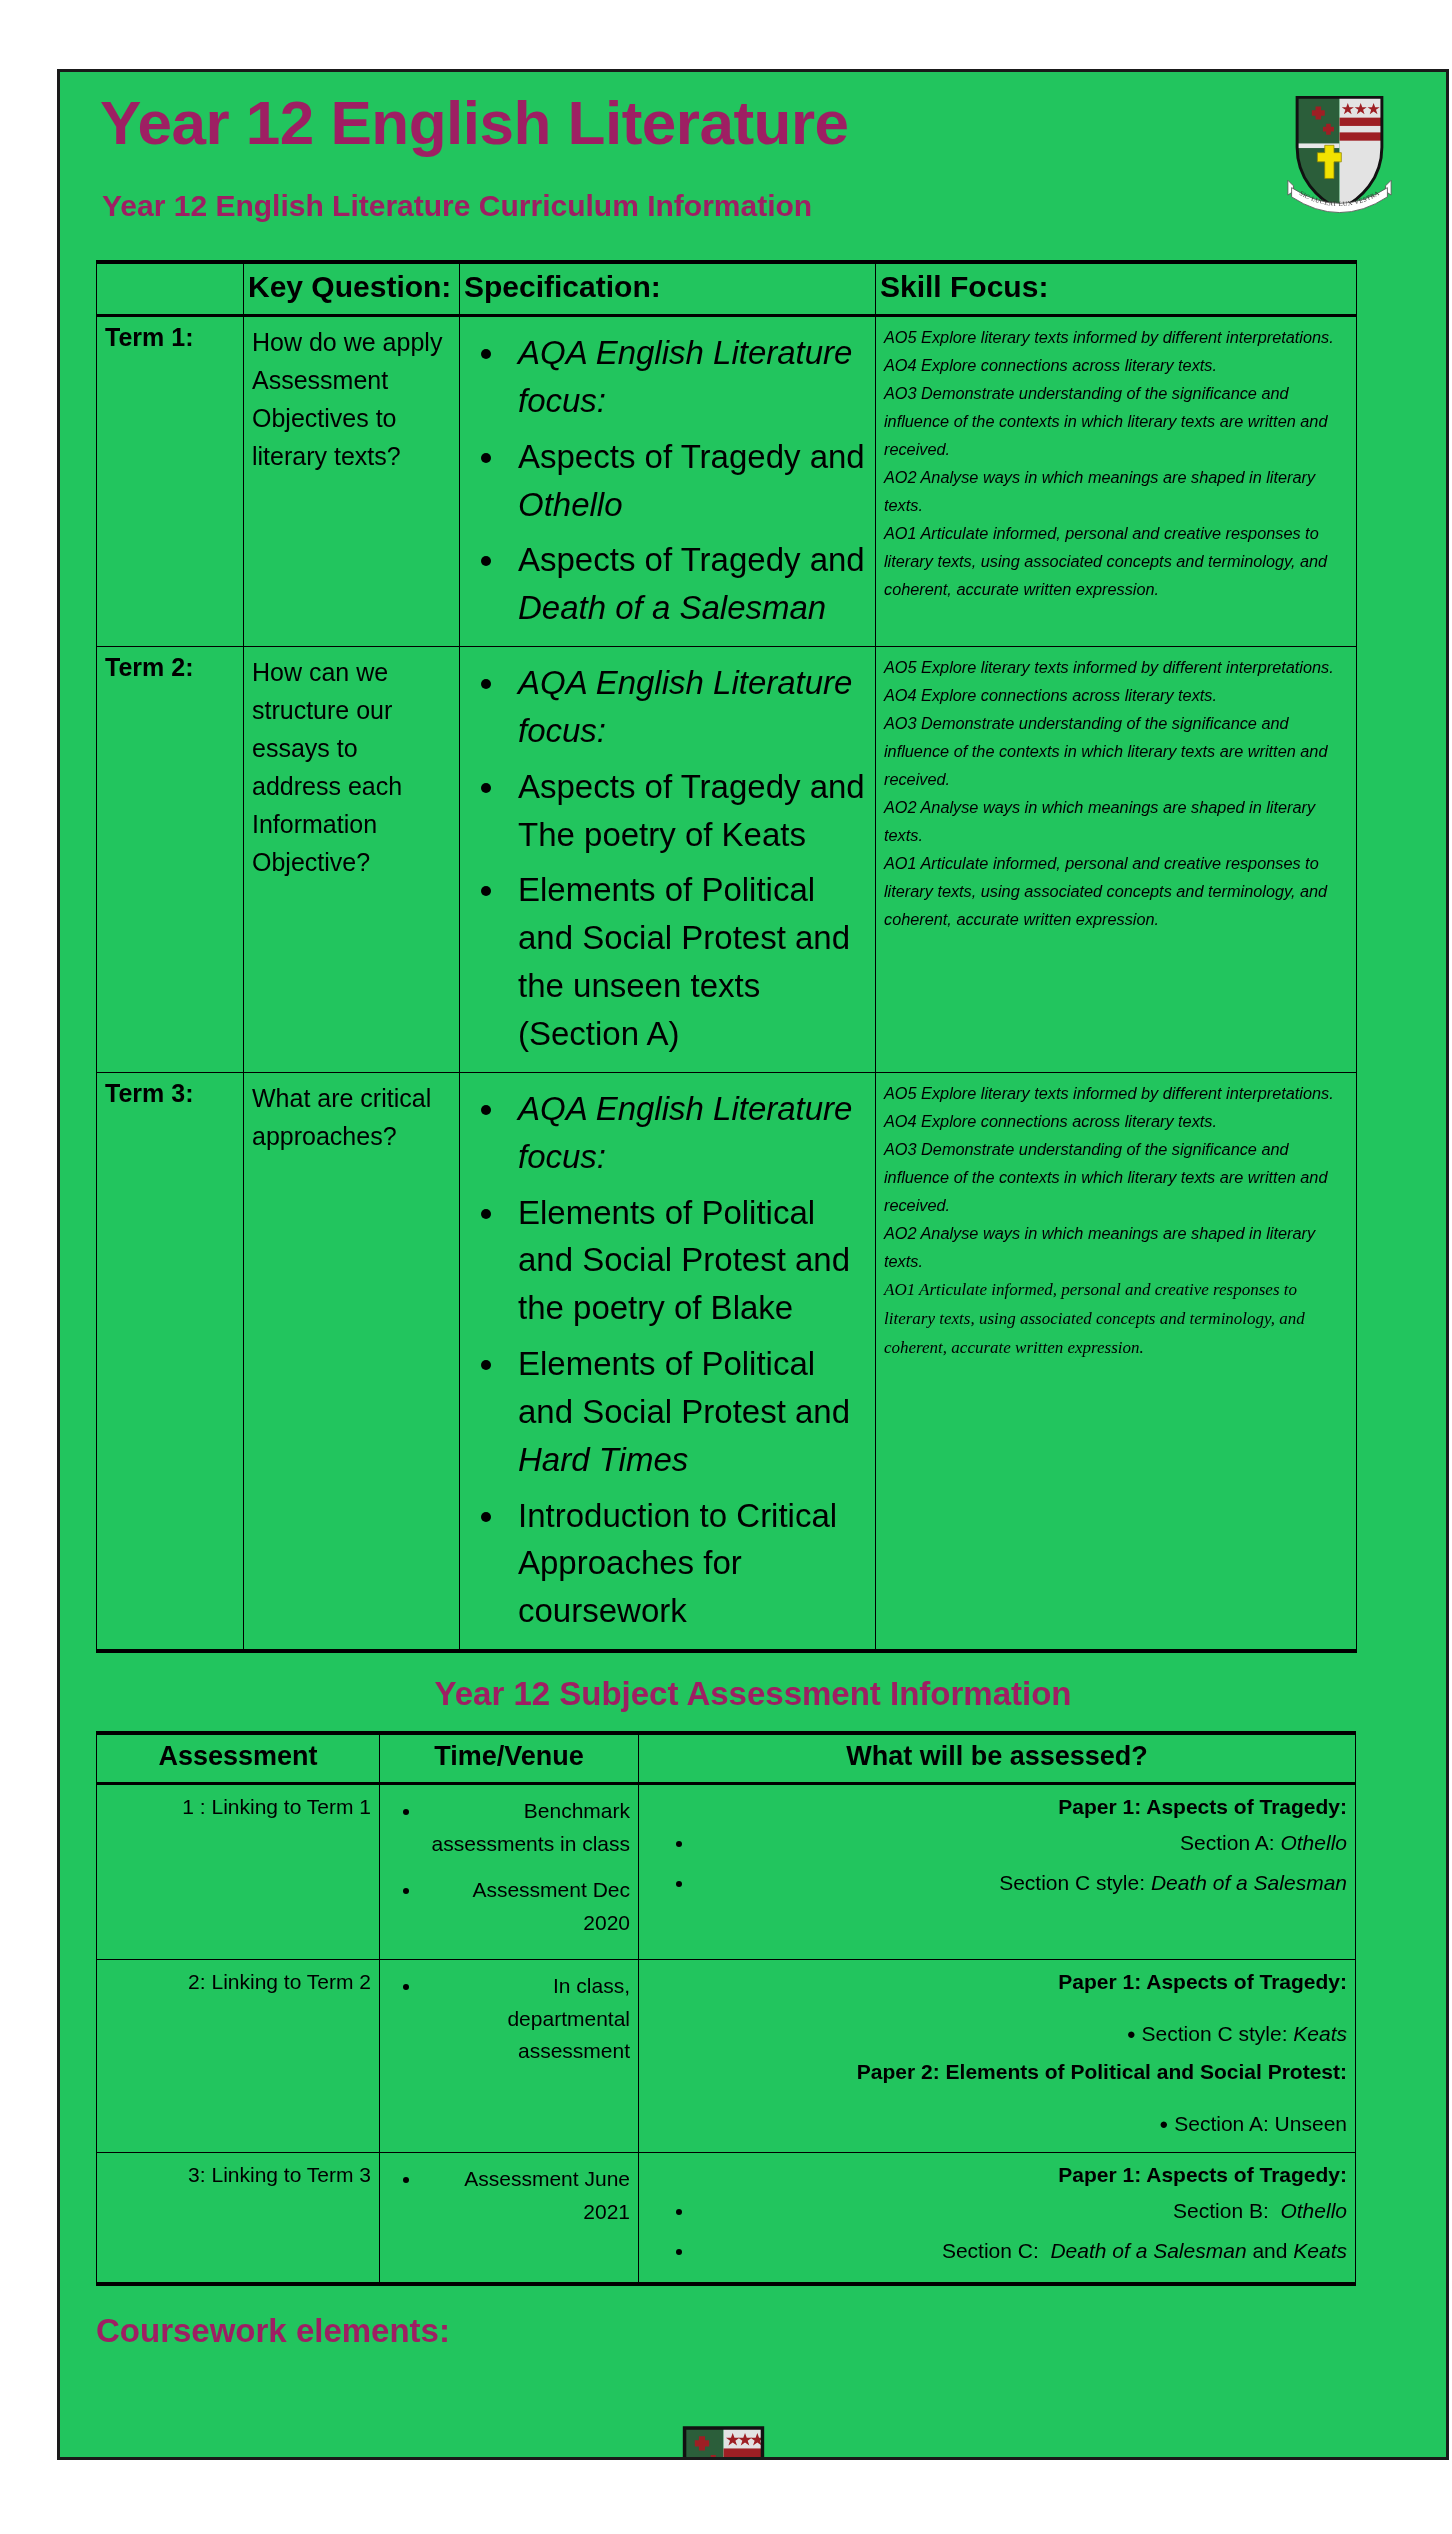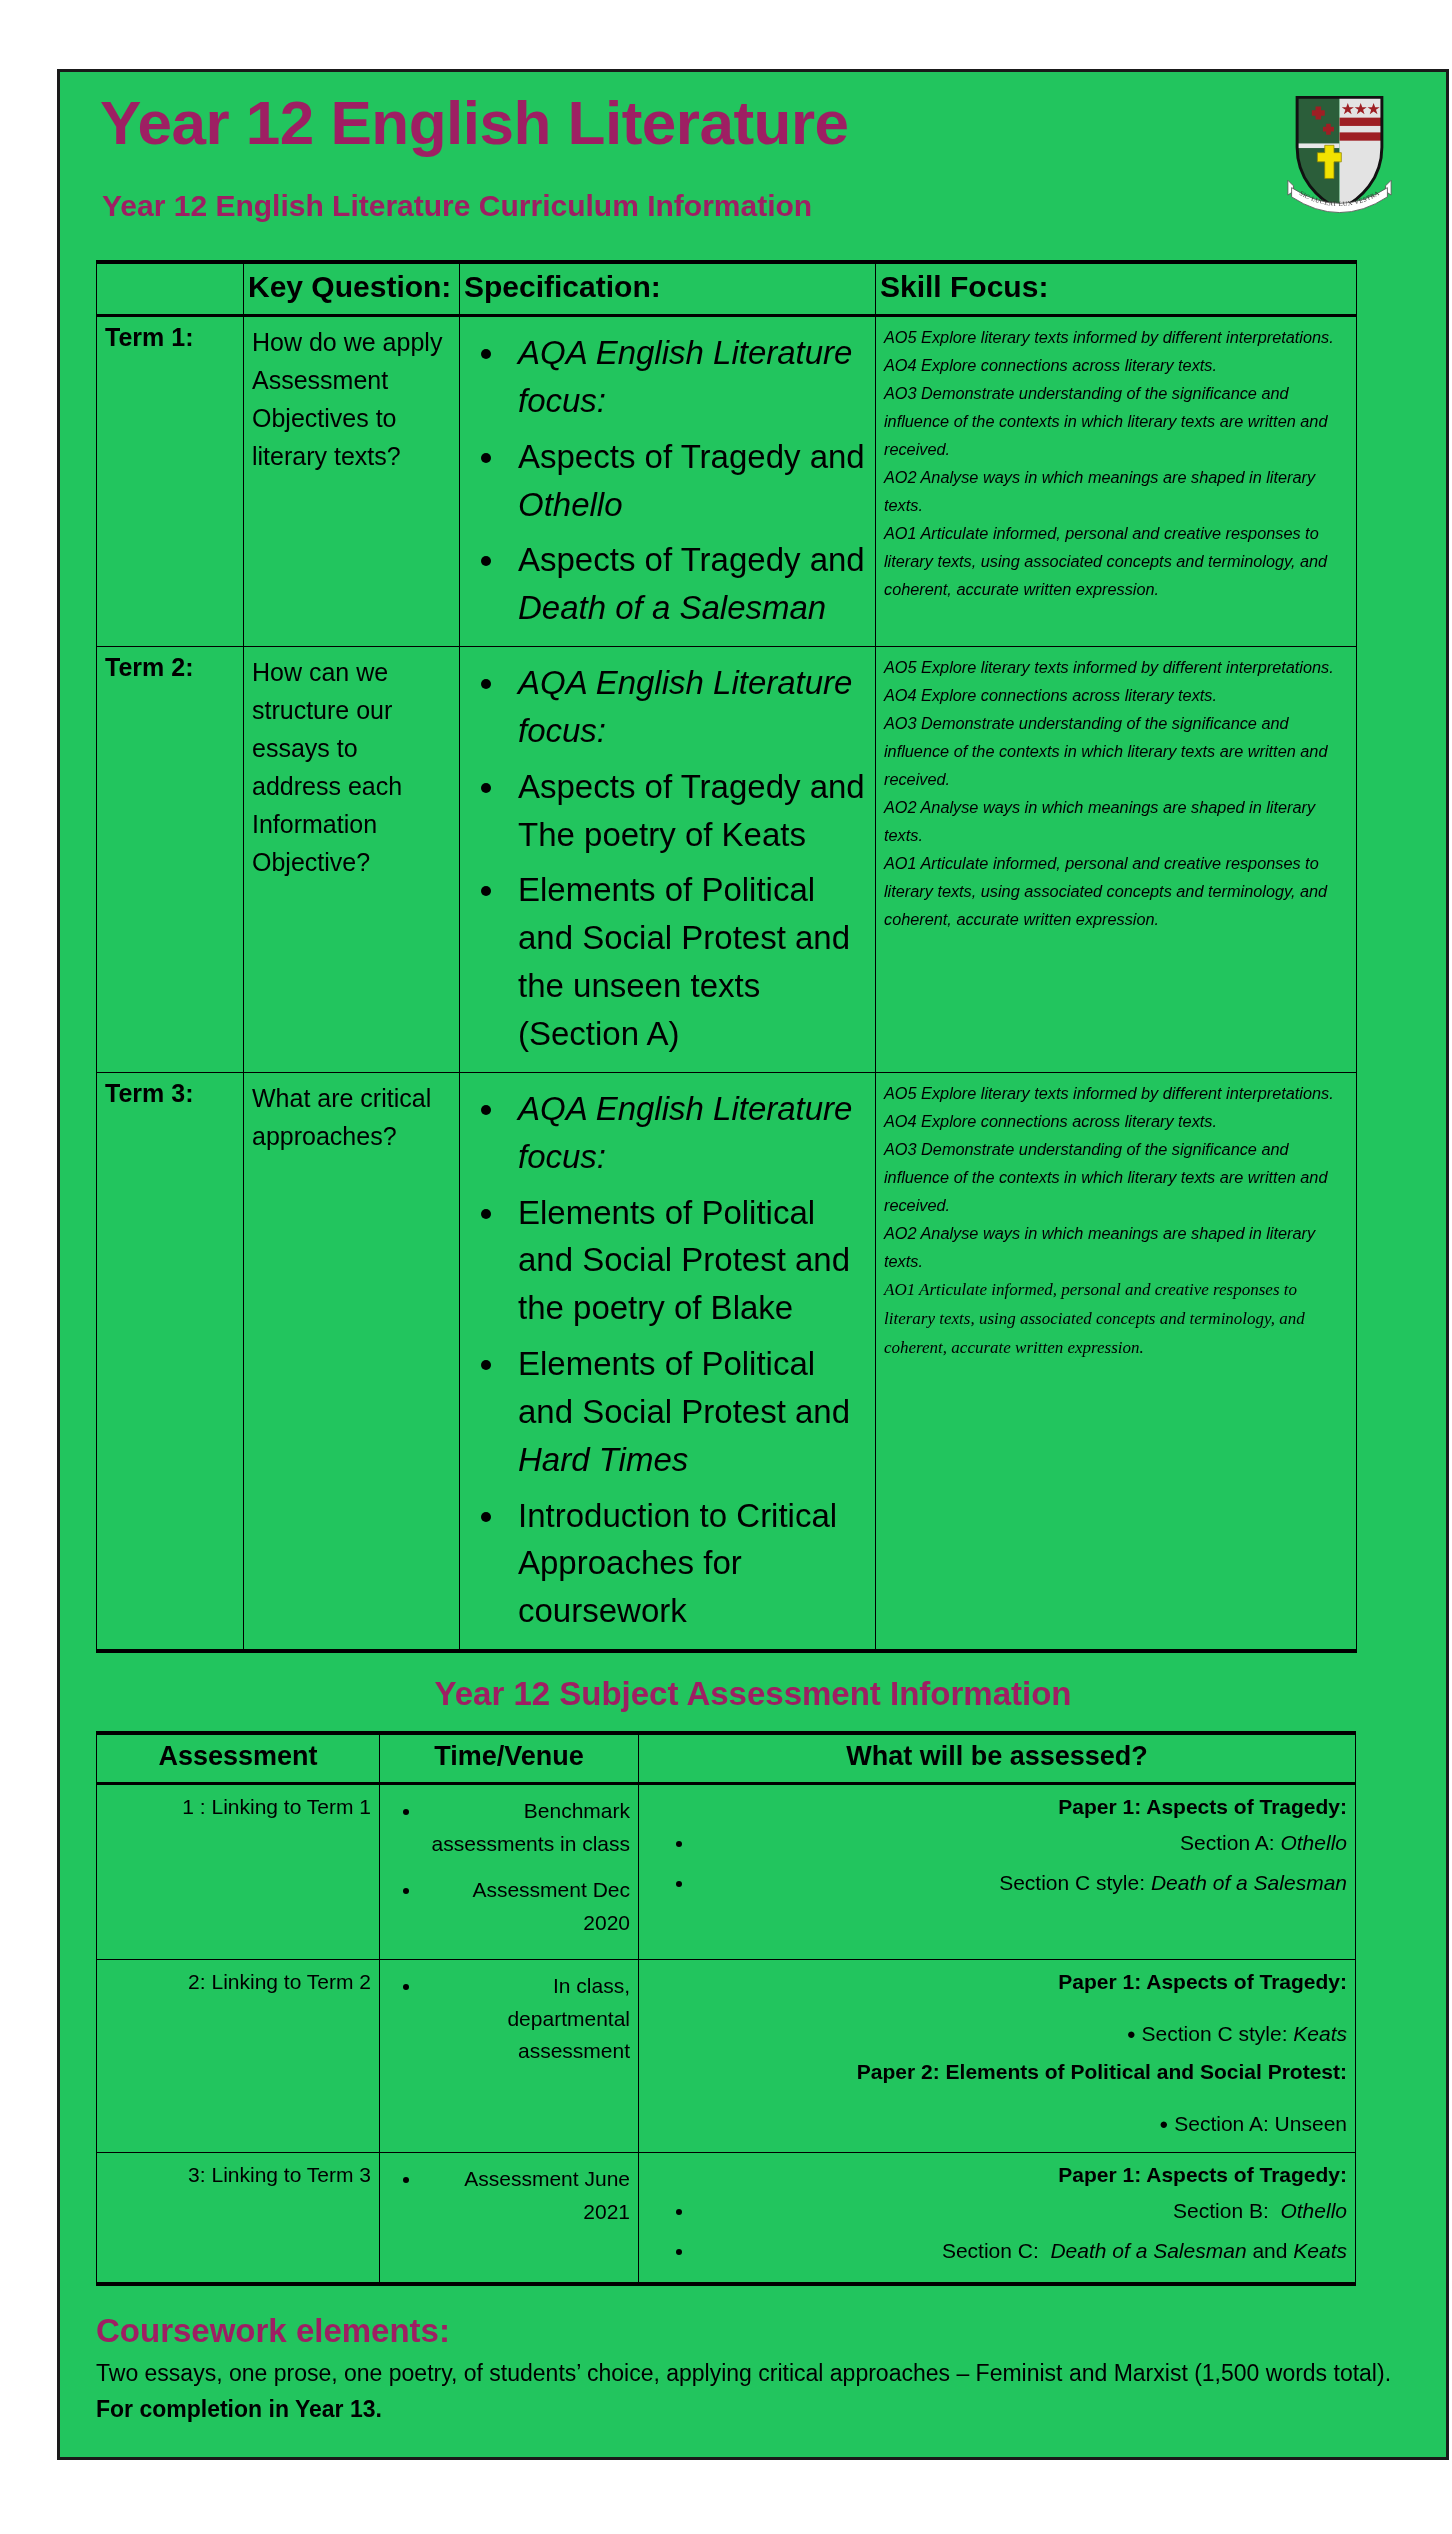--- a/index.html
+++ b/index.html
@@ -325,23 +325,20 @@
           <ul class="wbul">
             <li>Section B:&nbsp; <em>Othello</em></li>
             <li>Section C:&nbsp; <em>Death of a Salesman</em> and <em>Keats</em></li>
           </ul>
         </td>
       </tr>
     </tbody>
   </table>
 
   <div class="cw-heading">Coursework elements:</div>
-  <div class="cw-body">
-    <span>Two essays, one prose, one poetry, of students’ choice, applying critical approaches – Feminist and Marxist (1,500 words total). </span><span class="bold">For completion in Year 13.</span>
-  </div>
 
   <div class="footer">
     <div class="bar left"></div>
     <div class="bar right"></div>
     <div class="crest-footer crest">
       <svg viewBox="0 0 120 140" xmlns="http://www.w3.org/2000/svg">
         <defs>
           <clipPath id="shieldClipB">
             <path d="M22 8 H98 V60 C98 96 78 120 60 132 C42 120 22 96 22 60 Z"></path>
           </clipPath>

